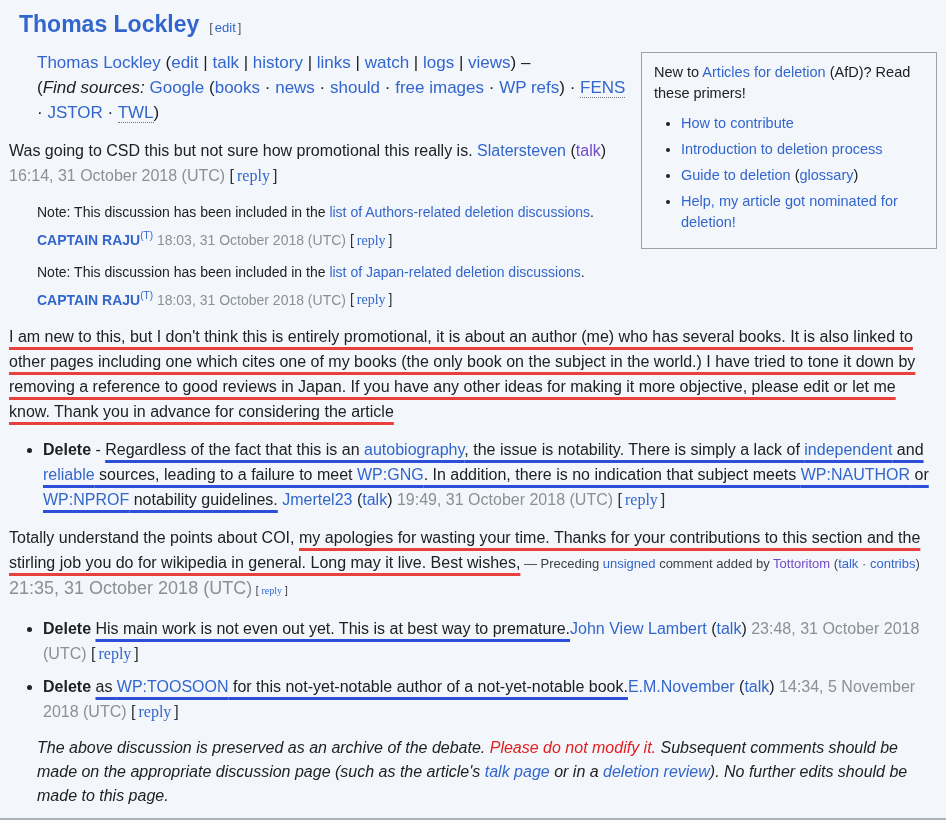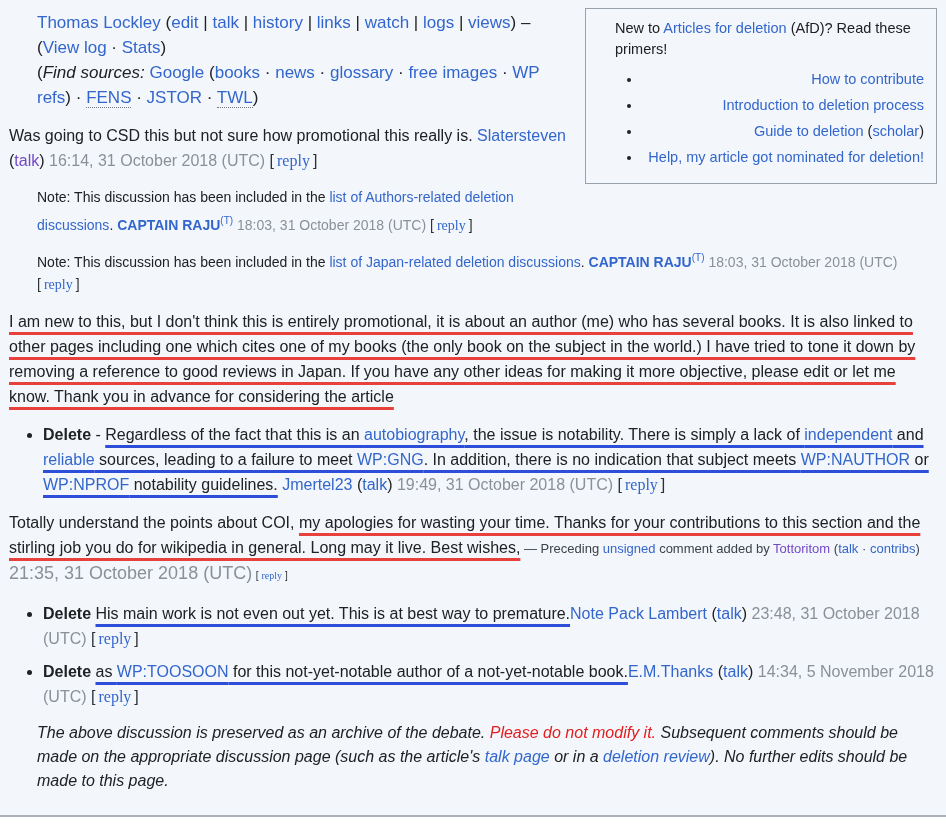--- a/index.html
+++ b/index.html
@@ -23,26 +23,26 @@
     color:var(--link-blue);
   }
   .edit-sec{font-size:13px;font-weight:400;margin-left:8px;}
   .edit-sec .brk{color:#54595d;padding:0 2px;}
   a{color:var(--link-blue);text-decoration:none;cursor:pointer;}
   a.visited{color:var(--visited-purple);}
   a.dotted{border-bottom:1px dotted #72777d;margin-top:12px;}
   .bold{font-weight:700;}
   i{font-style:italic;}
   .primer-box{
-    float:right;width:352px;border:1.5px solid var(--box-border);
-    padding:9px 12px 10px 29px;margin:2px 0 12px 14px;
+    float:right;width:296px;border:1.5px solid var(--box-border);
+    padding:9px 12px 10px 12px;margin:2px 0 12px 14px;
     font-size:14.5px;line-height:21px;color:#202122;
   }
   .primer-box ul{margin:9px 0 0 0;padding-left:27px;}
-  .primer-box li{margin:0 0 5px 0;text-align:right;}
+  .primer-box li{margin:0 0 5px 0;}
   .tools{margin-left:28px;font-size:17px;line-height:25px;margin-top:4px;}
   .para{margin:13px 0;line-height:25px;}
   .note{margin:9px 0 9px 28px;font-size:14px;line-height:23px;}
   .gray{color:var(--timestamp-gray);}
   .reply{white-space:nowrap;}
   .reply .brk{color:#2c3136;}
   .reply a{padding:0 3px;font-family:Liberation Serif, serif;}
   sup.t-sup{font-size:10px;vertical-align:super;color:var(--link-blue);}
   .u-red{
     text-decoration:underline;text-decoration-color:var(--red-underline);
@@ -60,51 +60,51 @@
   .footer{
     margin:10px 10px 0 28px;font-style:italic;line-height:24px;font-size:16px;
   }
   .footer .warn{color:var(--warning-red);font-weight:400;}
 </style>
 </head>
 <body>
 
 <div class="archive">
 
+  <h3 class="page-title"><a>Thomas Lockley</a><span class="edit-sec"><span class="brk">[</span><a>edit</a><span class="brk">]</span></span></h3>
 
   <div class="primer-box">
     <span>New to </span><a>Articles for deletion</a><span> (AfD)? Read these primers!</span>
     <ul>
       <li><a>How to contribute</a></li>
       <li><a>Introduction to deletion process</a></li>
-      <li><a>Guide to deletion</a><span> (</span><a>scholar</a><span>)</span></li>
+      <li><a>Guide to deletion</a><span> (</span><a>glossary</a><span>)</span></li>
       <li><a>Help, my article got nominated for deletion!</a></li>
     </ul>
   </div>
 
   <div class="tools">
     <div><a>Thomas Lockley</a> <span>(</span><a>edit</a><span> | </span><a>talk</a><span> | </span><a>history</a><span> | </span><a>links</a><span> | </span><a>watch</a><span> | </span><a>logs</a><span> | </span><a>views</a><span>) –</span></div>
-    <div><span>(</span><a>View log</a><span> · </span><a>Stats</a><span>)</span></div>
-    <div><span>(</span><i>Find sources:</i> <a>Google</a> <span>(</span><a>books</a><span> · </span><a>news</a><span> · </span><a>glossary</a><span> · </span><a>free images</a><span> · </span><a>WP refs</a><span>)</span><span> · </span><a class="dotted">FENS</a><span> · </span><a>JSTOR</a><span> · </span><a class="dotted">TWL</a><span>)</span></div>
+    <div><span>(</span><i>Find sources:</i> <a>Google</a> <span>(</span><a>books</a><span> · </span><a>news</a><span> · </span><a>should</a><span> · </span><a>free images</a><span> · </span><a>WP refs</a><span>)</span><span> · </span><a class="dotted">FENS</a><span> · </span><a>JSTOR</a><span> · </span><a class="dotted">TWL</a><span>)</span></div>
   </div>
 
   <div class="para"><span>Was going to CSD this but not sure how promotional this really is. </span><a>Slatersteven</a> <span>(</span><a class="visited">talk</a><span>)</span> <span class="gray">16:14, 31 October 2018 (UTC)</span> <span class="reply"><span class="brk">[</span><a>reply</a><span class="brk">]</span></span></div>
 
   <div class="note"><span>Note: This discussion has been included in the </span><a>list of Authors-related deletion discussions</a><span>. </span><a class="bold">CAPTAIN RAJU</a><sup class="t-sup">(T)</sup> <span class="gray">18:03, 31 October 2018 (UTC)</span> <span class="reply"><span class="brk">[</span><a>reply</a><span class="brk">]</span></span></div>
 
   <div class="note"><span>Note: This discussion has been included in the </span><a>list of Japan-related deletion discussions</a><span>. </span><a class="bold">CAPTAIN RAJU</a><sup class="t-sup">(T)</sup> <span class="gray">18:03, 31 October 2018 (UTC)</span> <span class="reply"><span class="brk">[</span><a>reply</a><span class="brk">]</span></span></div>
 
   <div class="para"><span class="u-red">I am new to this, but I don't think this is entirely promotional, it is about an author (me) who has several books. It is also linked to other pages including one which cites one of my books (the only book on the subject in the world.) I have tried to tone it down by removing a reference to good reviews in Japan. If you have any other ideas for making it more objective, please edit or let me know. Thank you in advance for considering the article</span></div>
 
   <ul class="votes">
     <li><b>Delete</b><span> - </span><span class="u-blue"><span>Regardless of the fact that this is an </span><a>autobiography</a><span>, the issue is notability. There is simply a lack of </span><a>independent</a><span> and </span><a>reliable</a><span> sources, leading to a failure to meet </span><a>WP:GNG</a><span>. In addition, there is no indication that subject meets </span><a>WP:NAUTHOR</a><span> or </span><a>WP:NPROF</a><span> notability guidelines.</span></span> <a>Jmertel23</a> <span>(</span><a>talk</a><span>)</span> <span class="gray">19:49, 31 October 2018 (UTC)</span> <span class="reply"><span class="brk">[</span><a>reply</a><span class="brk">]</span></span></li>
   </ul>
 
   <div class="para"><span>Totally understand the points about COI, </span><span class="u-red">my apologies for wasting your time. Thanks for your contributions to this section and the stirling job you do for wikipedia in general. Long may it live. Best wishes,</span><span class="small-sig"><span> — Preceding </span><a>unsigned</a><span> comment added by </span><a class="visited">Tottoritom</a> <span>(</span><a>talk</a><span> · </span><a>contribs</a><span>)</span> <span class="gray">21:35, 31 October 2018 (UTC)</span> <span class="reply"><span class="brk">[</span><a>reply</a><span class="brk">]</span></span></span></div>
 
   <ul class="votes">
-    <li><b>Delete</b> <span class="u-blue">His main work is not even out yet. This is at best way to premature.</span><a>Note Pack Lambert</a> <span>(</span><a>talk</a><span>)</span> <span class="gray">23:48, 31 October 2018 (UTC)</span> <span class="reply"><span class="brk">[</span><a>reply</a><span class="brk">]</span></span></li>
-    <li><b>Delete</b> <span class="u-blue"><span>as </span><a>WP:TOOSOON</a><span> for this not-yet-notable author of a not-yet-notable book.</span></span><a>E.M.Thanks</a> <span>(</span><a>talk</a><span>)</span> <span class="gray">14:34, 5 November 2018 (UTC)</span> <span class="reply"><span class="brk">[</span><a>reply</a><span class="brk">]</span></span></li>
+    <li><b>Delete</b> <span class="u-blue">His main work is not even out yet. This is at best way to premature.</span><a>John View Lambert</a> <span>(</span><a>talk</a><span>)</span> <span class="gray">23:48, 31 October 2018 (UTC)</span> <span class="reply"><span class="brk">[</span><a>reply</a><span class="brk">]</span></span></li>
+    <li><b>Delete</b> <span class="u-blue"><span>as </span><a>WP:TOOSOON</a><span> for this not-yet-notable author of a not-yet-notable book.</span></span><a>E.M.November</a> <span>(</span><a>talk</a><span>)</span> <span class="gray">14:34, 5 November 2018 (UTC)</span> <span class="reply"><span class="brk">[</span><a>reply</a><span class="brk">]</span></span></li>
   </ul>
 
   <div class="footer"><span>The above discussion is preserved as an archive of the debate. </span><span class="warn">Please do not modify it.</span><span> Subsequent comments should be made on the appropriate discussion page (such as the article's </span><a>talk page</a><span> or in a </span><a>deletion review</a><span>). No further edits should be made to this page.</span></div>
 
 </div>
 
 </body></html>

